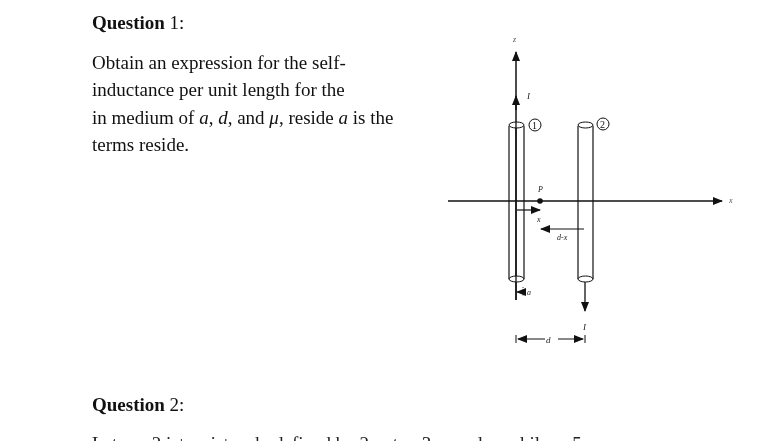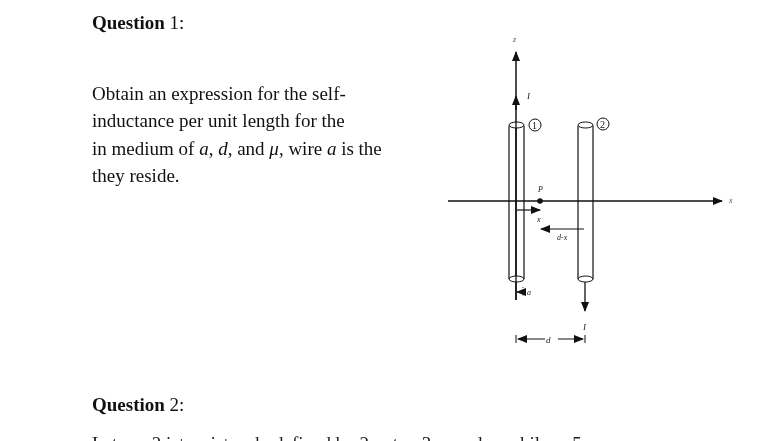--- a/index.html
+++ b/index.html
@@ -1,39 +1,39 @@
 <!DOCTYPE html>
 <html><head>
 <meta charset="utf-8">
 <style>
   html, body { margin:0; padding:0; background:#fff; }
   body { width:784px; height:441px; position:relative; overflow:hidden; font-family:"Liberation Serif", "DejaVu Serif", serif; color:#111; }
   .q-title { position:absolute; left:92px; font-size:19px; }
   .q-title b { font-weight:bold; }
   #q1-title { top:12px; }
   #q2-title { top:394px;text-align:right; }
-  .q-body { position:absolute; left:92px; top:80px; width:340px; font-size:19px; line-height:27.3px; }
+  .q-body { position:absolute; left:92px; top:49px; width:340px; font-size:19px; line-height:27.3px; }
   .q-body i { font-style:italic; }
   .cut-line { position:absolute; left:92px; top:433px; width:600px; height:12px; overflow:hidden; font-size:19px; color:#222; }
   svg text { font-family:"Liberation Serif", serif; }
   #figure { position:absolute; left:0; top:0; }
 </style>
 </head>
 <body>
 
 <div id="q1-title" class="q-title">
   <b>Question</b>
   <span>1:</span>
 </div>
 
 <div class="q-body">
   <div>Obtain an expression for the self-</div>
   <div>inductance per unit length for the</div>
-  <div><span>in medium of </span><i>a</i><span>, </span><i>d</i><span>, and </span><i>μ</i><span>, wire </span><i>a</i><span> is the</span></div>
-  <div>they reside.</div>
+  <div><span>in medium of </span><i>a</i><span>, </span><i>d</i><span>, and </span><i>μ</i><span>, reside </span><i>a</i><span> is the</span></div>
+  <div>terms reside.</div>
 </div>
 
 <svg id="figure" width="784" height="441">
   <defs>
     <marker id="ah" markerWidth="10" markerHeight="8" refX="9" refY="4" orient="auto" markerUnits="userSpaceOnUse">
       <path d="M0,0 L10,4 L0,8 Z" fill="#111"></path>
     </marker>
   </defs>
 
   <g>

